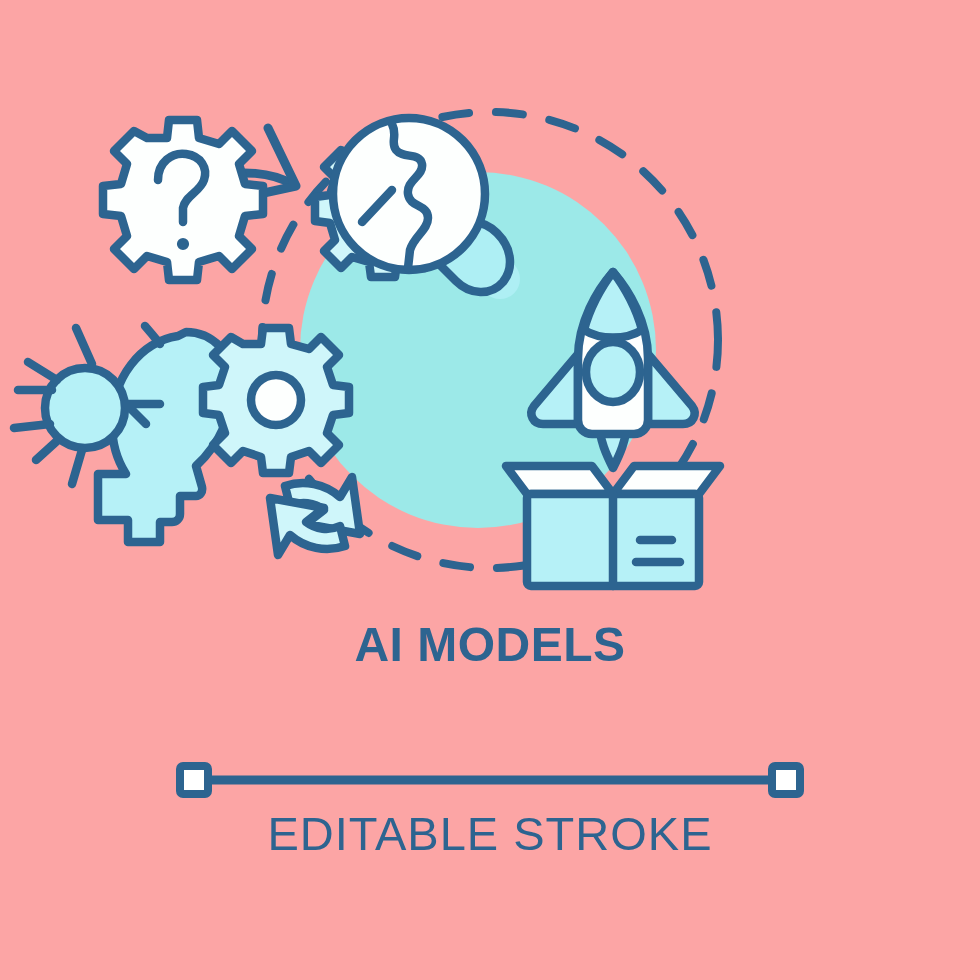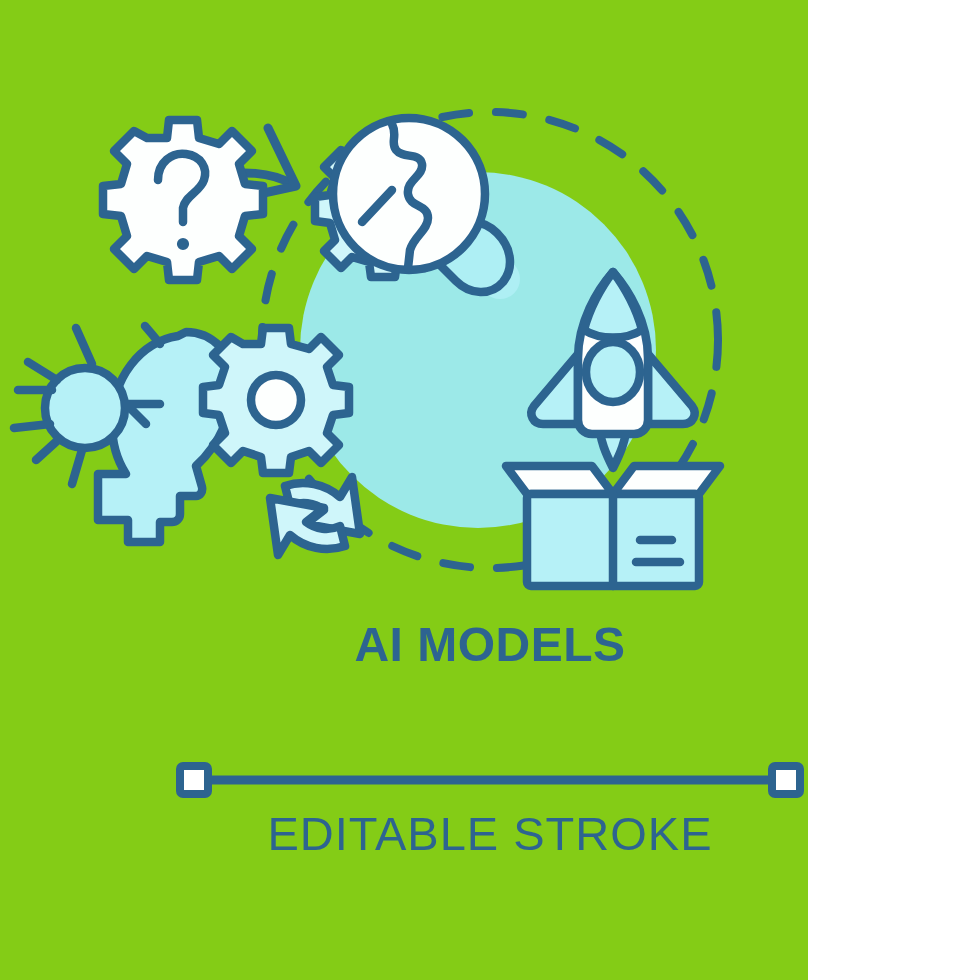--- a/index.html
+++ b/index.html
@@ -9,23 +9,23 @@
     background: #ffffff;
   }
   body {
     width: 980px;
     height: 980px;
     font-family: "Liberation Sans", sans-serif;
     overflow: hidden;
   }
   #card {
     position: relative;
-    width: 808px;
+    width: 980px;
     height: 980px;
-    background: #84cc16;
+    background: #fca5a5;
     box-sizing: border-box;
   }
   #illustration {
     position: absolute;
     left: 0;
     top: 72px;
     width: 980px;
     height: 520px;
   }
   #title-block {

